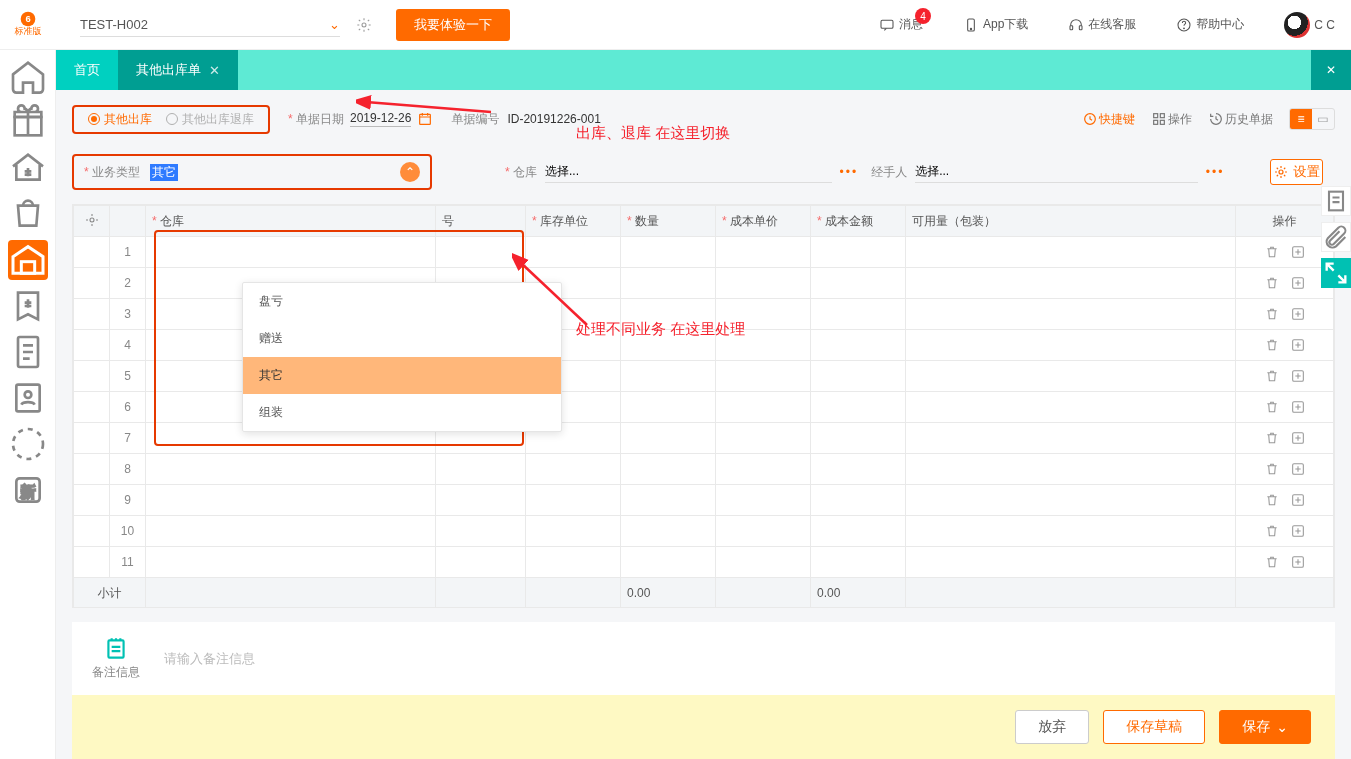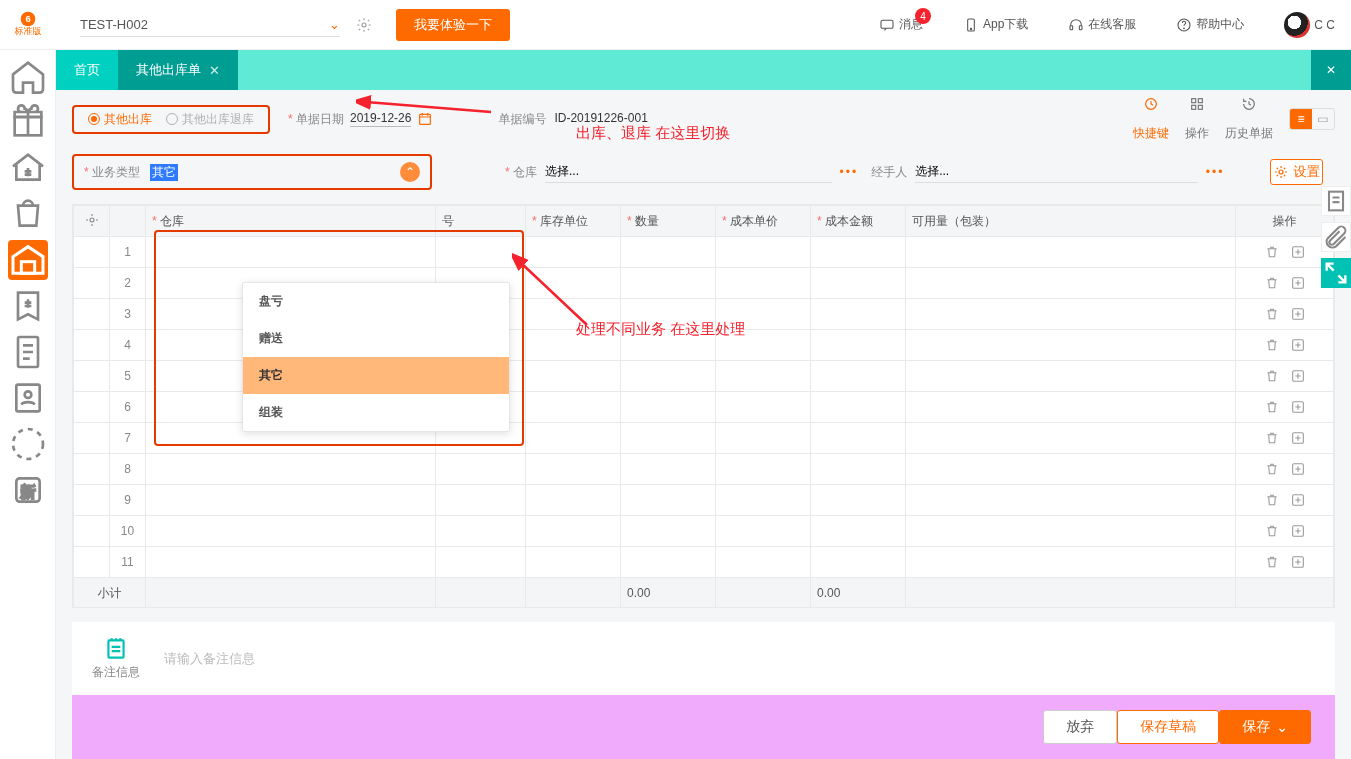--- a/index.html
+++ b/index.html
@@ -43,43 +43,43 @@
 .dochdr{display:flex;align-items:center;gap:18px;height:34px;}
 .radio-box{border:2px solid #e63900;border-radius:4px;padding:4px 14px;display:flex;gap:14px;align-items:center;}
 .radio-item{display:flex;align-items:center;gap:4px;color:#b0b0b0;cursor:pointer;}
 .radio-item.sel{color:#ff6a00;}
 .radio-dot{width:12px;height:12px;border:1px solid currentColor;border-radius:50%;display:inline-flex;align-items:center;justify-content:center;}
 .radio-item.sel .radio-dot::after{content:"";width:6px;height:6px;background:#ff6a00;border-radius:50%;}
 .lbl{color:#888;}
 .req::before{content:"* ";color:#f56c6c;}
 .docdate{display:flex;align-items:center;gap:6px;}
 .docdate .val{border-bottom:1px solid #bbb;padding-bottom:1px;}
-.docid{display:flex;align-items:flex-start;gap:8px;margin-left:47px;}
+.docid{display:flex;align-items:center;gap:8px;}
 .dochdr-right{margin-left:auto;display:flex;align-items:center;gap:16px;color:#ff6a00;}
-.link{cursor:pointer;display:flex;align-items:center;gap:13px;flex-direction:column;}
+.link{cursor:pointer;display:flex;align-items:center;gap:1px;}
 .link.gray{color:#777;}
 .view-toggle{display:flex;border:1px solid #ddd;border-radius:3px;overflow:hidden;}
 .view-toggle span{width:22px;height:20px;display:flex;align-items:center;justify-content:center;cursor:pointer;color:#999;}
 .view-toggle span.on{background:#ff6a00;color:#fff;}
 
 
 .anno{position:absolute;color:#f5222d;font-size:15px;pointer-events:none;z-index:50;}
 
 
 .formrow{display:flex;align-items:center;margin-top:14px;height:44px;gap:13px;padding-right:12px;}
 .biztype-wrap{border:2px solid #e63900;border-radius:4px;padding:6px 10px;width:360px;display:flex;align-items:center;position:relative;margin-right:60px;}
 .biztype-wrap .val{background:#2f7bff;color:#fff;padding:0 2px;}
 .biztype-wrap .chev-up{margin-left:auto;width:20px;height:20px;border-radius:50%;background:#ff8c3a;color:#fff;display:flex;align-items:center;justify-content:center;}
 .field{display:flex;align-items:center;gap:8px;flex:1;}
 .field .sel{color:#000000;border-bottom:1px solid #ddd;flex:1;padding:2px 0;}
 .field .dots{color:#ff6a00;letter-spacing:2px;cursor:pointer;}
 .cfg-btn{border:1px solid #ff6a00;color:#ff6a00;background:#fff;border-radius:3px;height:26px;padding:0 2px;display:flex;align-items:center;gap:4px;cursor:pointer;}
 
 
-.dropdown{position:absolute;left:186px;top:192px;width:268px;background:#fff;border:1px solid #e5e5e5;box-shadow:0 2px 8px rgba(0,0,0,.12);z-index:40;border-radius:2px;font-weight:bold;}
+.dropdown{position:absolute;left:186px;top:192px;width:320px;background:#fff;border:1px solid #e5e5e5;box-shadow:0 2px 8px rgba(0,0,0,.12);z-index:40;border-radius:2px;}
 .dd-item{padding:10px 16px;cursor:pointer;color:#555;}
 .dd-item.hover{background:#ffb77a;color:#333;}
 .dd-wrap-border{position:absolute;left:98px;top:140px;width:370px;height:216px;border:2px solid #e63900;border-radius:4px;z-index:35;pointer-events:none;}
 
 
 .tablewrap{flex:1;background:#fff;margin-top:10px;overflow:auto;border:1px solid #e9e9e9;position:relative;}
 table{border-collapse:collapse;width:100%;table-layout:fixed;}
 th,td{border:1px solid #e9e9e9;height:31px;font-size:12px;padding:0 6px;text-align:left;color:#555;}
 th{background:#f3f5f7;font-weight:normal;}
 th.center,td.center{text-align:center;}
@@ -90,21 +90,21 @@
 tr.subtotal td{background:#f3f5f7;}
 
 
 .remark{background:#fff;margin-top:14px;padding:14px 20px;display:flex;align-items:center;gap:24px;}
 .remark-ic{display:flex;flex-direction:column;align-items:center;color:#00c1b3;gap:2px;}
 .remark-ic .t{color:#888;font-size:12px;}
 .remark input{flex:1;border:none;outline:none;font-size:13px;color:#555;}
 .remark input::placeholder{color:#bbb;}
 
 
-.footer{height:64px;display:flex;align-items:center;justify-content:flex-end;padding:0 24px;background:#f0abfc;}
+.footer{height:64px;display:flex;align-items:center;justify-content:flex-end;gap:14px;padding:0 24px;background:#fef9c3;}
 .btn{height:34px;padding:0 22px;border-radius:3px;font-size:14px;cursor:pointer;display:flex;align-items:center;gap:6px;}
 .btn.ghost{background:#fff;border:1px solid #ccc;color:#555;}
 .btn.outline{background:#fff;border:1px solid #ff6a00;color:#ff6a00;}
 .btn.primary{background:#ff6a00;border:1px solid #ff6a00;color:#fff;}
 
 
 .rightrail{position:absolute;right:0;top:96px;width:30px;display:flex;flex-direction:column;gap:6px;}
 .rail-ic{width:30px;height:30px;display:flex;align-items:center;justify-content:center;color:#888;background:#fff;border:1px solid #eee;cursor:pointer;}
 .rail-ic.active{background:#00c1b3;color:#fff;border-color:#00c1b3;}
 

